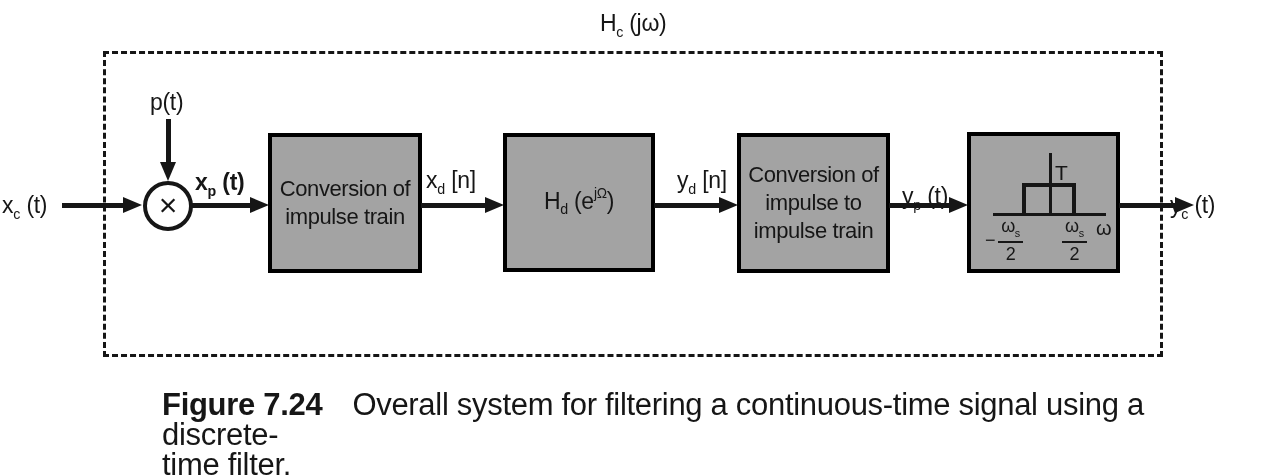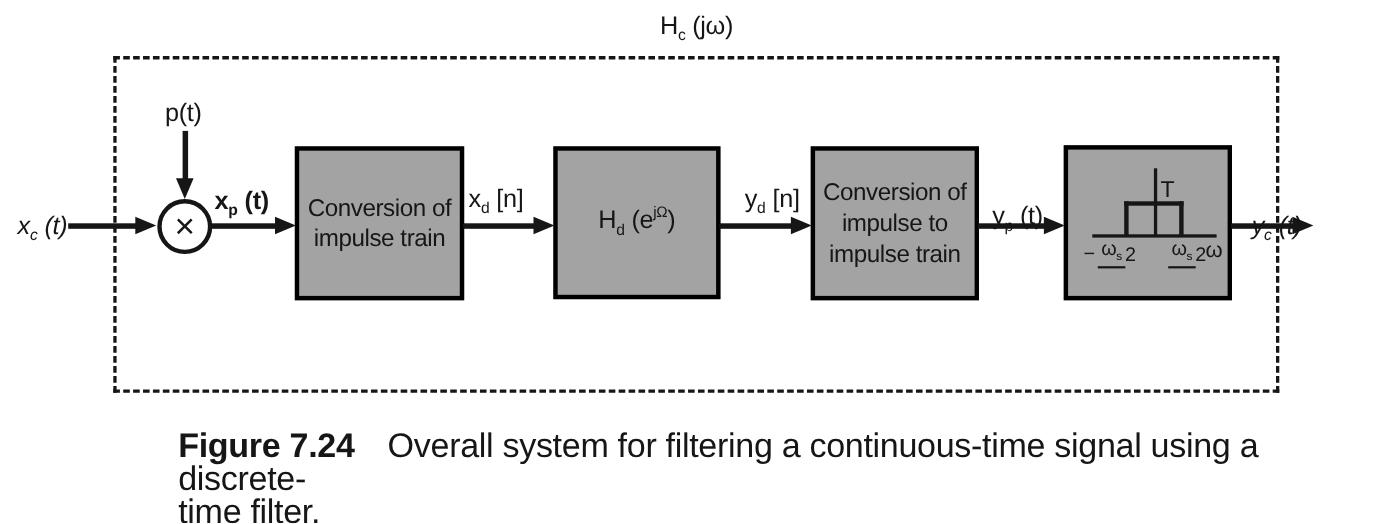--- a/index.html
+++ b/index.html
@@ -38,37 +38,37 @@
   .arrow-d .vshaft{position:absolute;top:0;bottom:16px;left:6px;width:5px;background:#161616;}
   .arrow-d .vhead{position:absolute;bottom:0;left:0;width:0;height:0;
     border-top:19px solid #161616;border-left:8.5px solid transparent;border-right:8.5px solid transparent;}
   
   .fg{position:absolute;background:#161616;}
   .fg-pulse{position:absolute;left:51px;top:47px;width:54px;height:32px;box-sizing:border-box;
     border-top:4px solid #161616;border-left:4px solid #161616;border-right:4px solid #161616;}
   .fg-text{position:absolute;letter-spacing:0;}
   .fg-tick{position:absolute;display:flex;align-items:center;font-size:18px;line-height:1;}
   .fg-tick .minus{margin-right:3px;}
-  .frac{display:inline-flex;align-items:center;line-height:1.05;}
+  .frac{display:inline-flex;flex-direction:column;align-items:center;line-height:1.05;}
   .frac .num{border-bottom:2px solid #161616;padding:0 3px 2px;}
   .frac .num sub{font-size:0.6em;}
   .frac .den{padding-top:2px;}
   .caption{position:absolute;left:162px;top:390px;font-size:31px;line-height:30px;letter-spacing:-0.3px;}
   .cap-label{font-weight:bold;margin-right:30px;}
 </style>
 </head>
 <body>
 
 <div class="page">
 
   <div class="sys-label"><span>H</span><sub>c</sub><span> (jω)</span></div>
 
   <div class="dashed-box"></div>
 
-  <div class="sig" style="left:16px;top:192px;font-style:italic;"><span>x</span><sub>c</sub><span> (t)</span></div>
+  <div class="sig" style="left:2px;top:192px;"><span>x</span><sub>c</sub><span> (t)</span></div>
 
   <div class="arrow-r" style="left:62px;top:197px;width:80px;">
     <span class="shaft"></span>
       <span class="head"></span>
   </div>
 
   <div class="sig" style="left:150px;top:89px;"><span>p(t)</span></div>
   <div class="arrow-d" style="left:160px;top:119px;height:62px;">
     <span class="vshaft"></span>
       <span class="vhead"></span>
@@ -140,20 +140,20 @@
         <span class="den">2</span>
       </span>
     </div>
   </div>
 
   <div class="arrow-r" style="left:1119px;top:197px;width:75px;">
     <span class="shaft"></span>
       <span class="head"></span>
   </div>
 
-  <div class="sig" style="left:1138px;top:192px;font-style:italic;"><span>y</span><sub>c</sub><span> (t)</span></div>
+  <div class="sig" style="left:1170px;top:192px;"><span>y</span><sub>c</sub><span> (t)</span></div>
 
   <div class="caption">
     <div><b class="cap-label">Figure 7.24</b><span>Overall system for filtering a continuous-time signal using a discrete-</span></div>
     <div>time filter.</div>
   </div>
 
 </div>
 
 </body></html>

